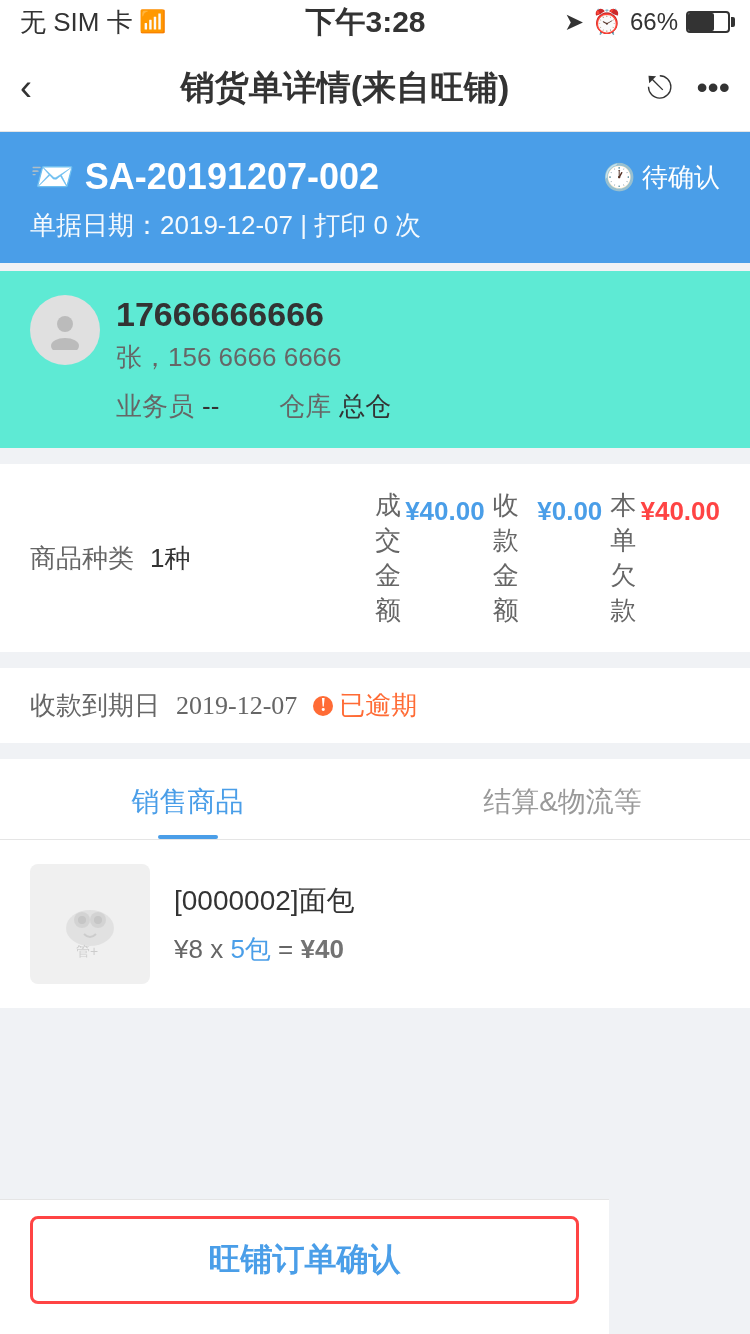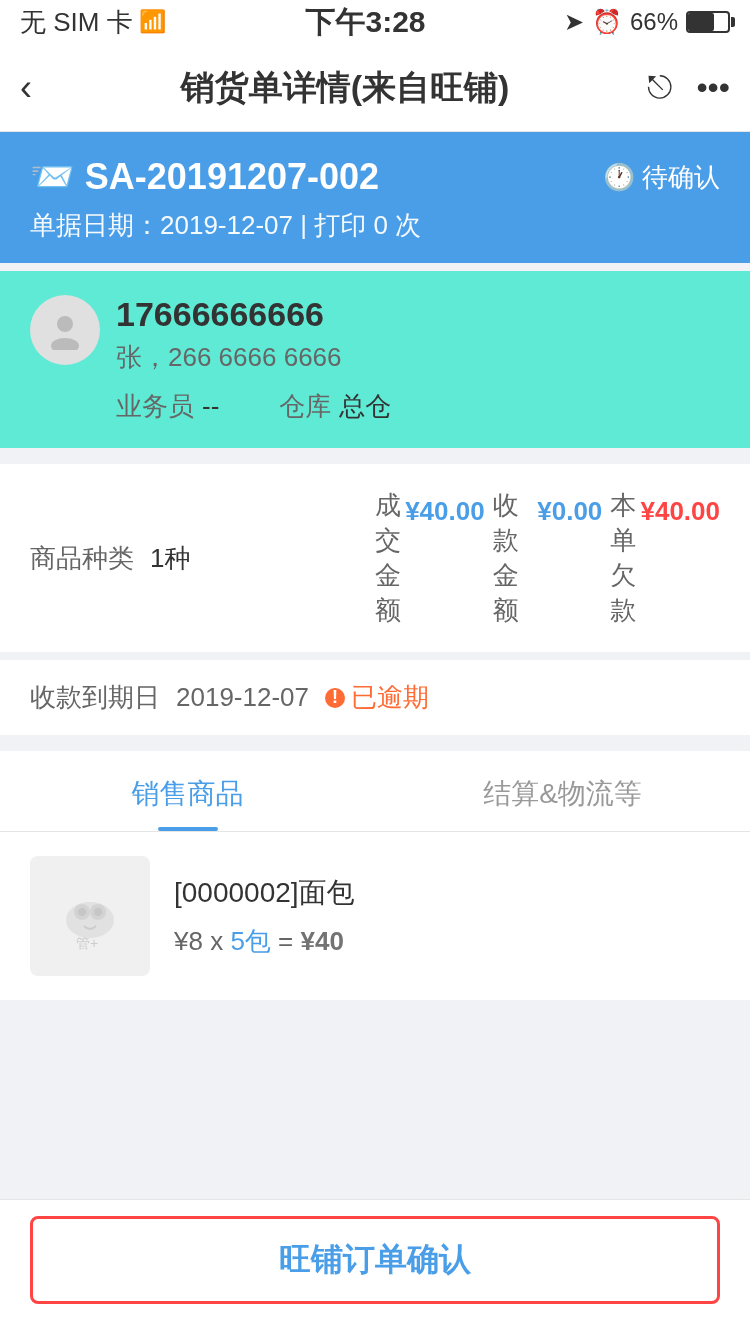--- a/index.html
+++ b/index.html
@@ -177,27 +177,28 @@
     }
     .summary-row-label { color: #666; }
     .summary-row-value { font-weight: 700; margin-top: 8px; }
     .amount-normal { color: #4A9EE8; }
     .amount-zero { color: #4A9EE8; }
     .amount-owed { color: #FF4444; }
 
     
     .due-date-section {
       background: #fff;
-      margin-top: 8px;
+      margin-top: 16px;
       padding: 20px 30px;
       font-size: 26px;
       color: #666;
       display: flex;
       align-items: center;
       gap: 16px;
+      font-family: Liberation Serif, serif;
     }
     .overdue-badge {
       display: inline-flex;
       align-items: center;
       gap: 6px;
       color: #FF6B35;
       font-size: 26px;
     }
     .overdue-dot {
       width: 20px; height: 20px; border-radius: 50%;
@@ -276,21 +277,21 @@
     
     .bottom-area {
       background: #f0f2f5;
       height: 260px;
     }
 
     
     .bottom-bar {
       position: fixed;
       bottom: 0;
-      width: 750px;
+      width: 609px;
       background: #fff;
       padding: 16px 30px 30px;
       border-top: 1px solid #e5e5e5;
     }
     .confirm-btn {
       width: 100%;
       height: 88px;
       border: 3px solid #FF4444;
       border-radius: 8px;
       background: #fff;
@@ -350,21 +351,21 @@
 <div class="card">
   <div class="customer-section">
     <div class="avatar">
       <svg viewBox="0 0 40 40" width="40" height="40" fill="#bbb">
         <circle cx="20" cy="14" r="8"></circle>
         <ellipse cx="20" cy="36" rx="14" ry="8"></ellipse>
       </svg>
     </div>
     <div class="customer-info">
       <div class="customer-phone">17666666666</div>
-      <div class="customer-name">张，266 6666 6666</div>
+      <div class="customer-name">张，156 6666 6666</div>
       <div class="customer-meta">
         <div class="meta-item">
           <span class="meta-label">业务员</span>
           <span class="meta-value">--</span>
         </div>
         <div class="meta-item">
           <span class="meta-label">仓库</span>
           <span class="meta-value">总仓</span>
         </div>
       </div>

